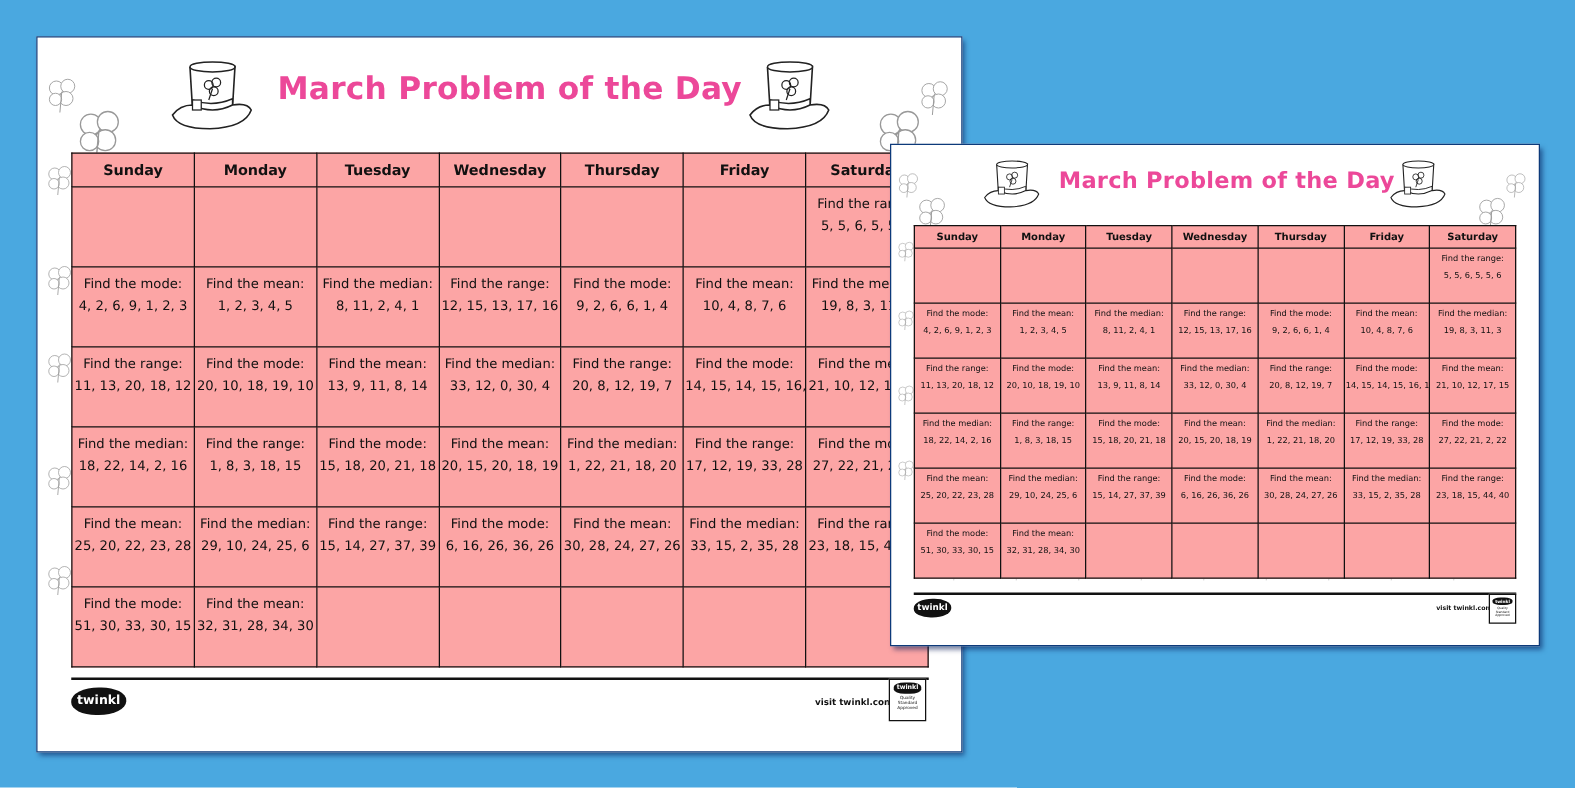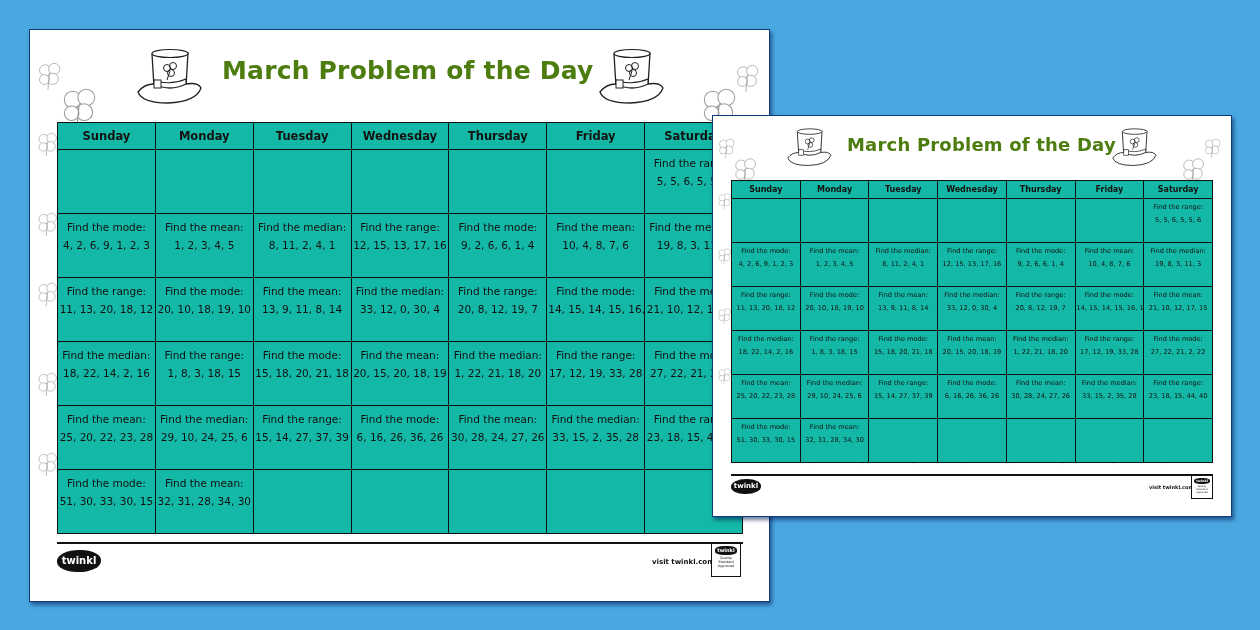--- a/index.html
+++ b/index.html
@@ -11,37 +11,37 @@
   .sheet {
     position:absolute; background:#fff;
     box-shadow: 2px 3px 4px rgba(0,20,80,0.55);
     border:1px solid #0d3a7a;
     overflow:hidden;
   }
   .sheet.big { left:29px; top:29px; width:739px; height:571px; }
   .sheet.small { left:712px; top:115px; width:518px; height:400px; }
 
   .title {
-    position:absolute; font-weight:bold; color:#4d7c0f; white-space:nowrap;
+    position:absolute; font-weight:bold; color:#ec4899; white-space:nowrap;
     font-family:"DejaVu Sans", sans-serif; letter-spacing:0.2px;
   }
   .big .title { left:192px; top:26px; font-size:25px; }
   .small .title { left:134px; top:18px; font-size:18px; }
 
   .hat { position:absolute; }
   .big .hat.l { left:104px; top:16px; width:70px; height:60px; }
   .big .hat.r { left:566px; top:16px; width:70px; height:60px; }
   .small .hat.l { left:72px; top:10px; width:48px; height:42px; }
   .small .hat.r { left:397px; top:10px; width:48px; height:42px; }
 
   .clover { position:absolute; }
 
   table.cal {
     position:absolute; border-collapse:collapse; table-layout:fixed;
-    background:#14b8a6;
+    background:#fca5a5;
   }
   table.cal th, table.cal td {
     border:1.5px solid #111; text-align:center; vertical-align:top; color:#111;
     overflow:hidden; white-space:nowrap;
   }
   .big table.cal { left:27px; top:92px; width:686px; }
   .big table.cal th { height:24px; font-size:11.5px; font-weight:bold; vertical-align:middle; }
   .big table.cal td { height:58px; font-size:10.5px; padding-top:4px; line-height:18px; }
   .small table.cal { left:18px; top:64px; width:482px; }
   .small table.cal th { height:15px; font-size:8px; font-weight:bold; vertical-align:middle; }

